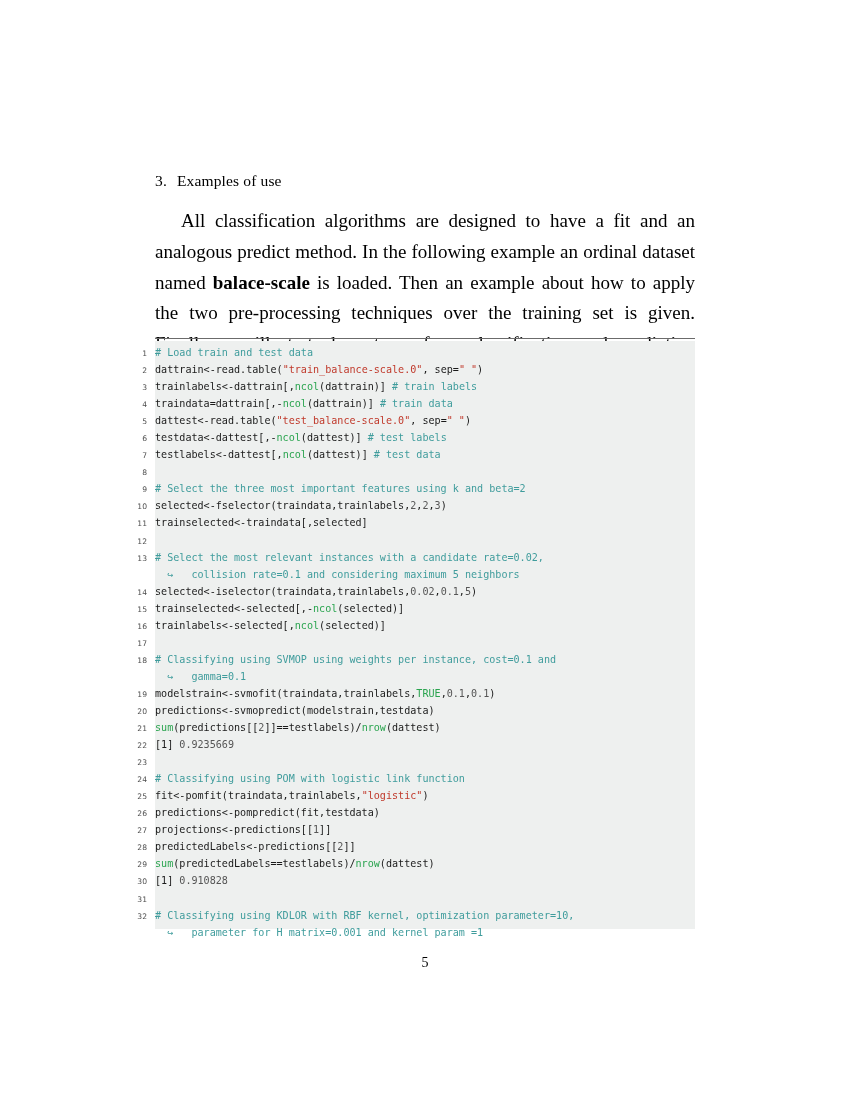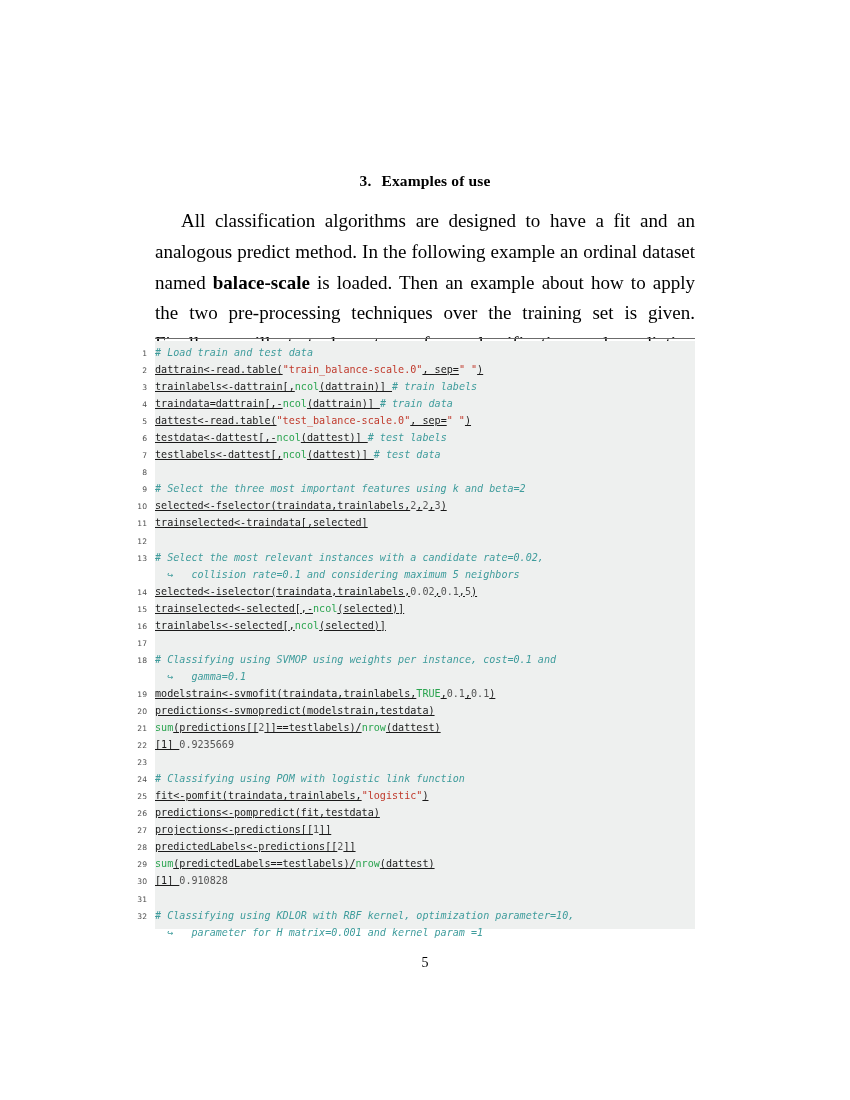--- a/index.html
+++ b/index.html
@@ -23,24 +23,23 @@
     height: 1100px;
   }
   .content {
     position: absolute;
     left: 155px;
     top: 172px;
     width: 540px;
   }
   .section-title {
     font-size: 15.5px;
-    font-weight: bold;
+    font-weight: normal;
     letter-spacing: 0.15px;
     margin: 0 0 16px 0;
-    text-align: center;
   }
   .section-title .num {
     margin-right: 10px;
   }
   .body-par {
     font-size: 19px;
     line-height: 1.62;
     text-align: justify;
     text-justify: inter-word;
     margin: 0;
@@ -89,25 +88,25 @@
   .ln {
     position: absolute;
     left: 0;
     top: 1px;
     width: 18px;
     text-align: right;
     font-family: "DejaVu Sans", sans-serif;
     font-size: 7.6px;
     color: #4d4d4d;
   }
-  .tok-comment { color: #3f9c9c; font-style: italic; }
+  .tok-comment { color: #3f9c9c; }
   .tok-string  { color: #c0392b; }
   .tok-kw      { color: #2aa44f; }
   .tok-num     { color: #555555; }
-  .tok-plain   { color: #1a1a1a; text-decoration: underline; }
+  .tok-plain   { color: #1a1a1a; }
 
   .folio {
     position: absolute;
     left: 0;
     top: 955px;
     width: 850px;
     text-align: center;
     font-size: 14px;
     font-family: "Liberation Serif", serif;
   }

